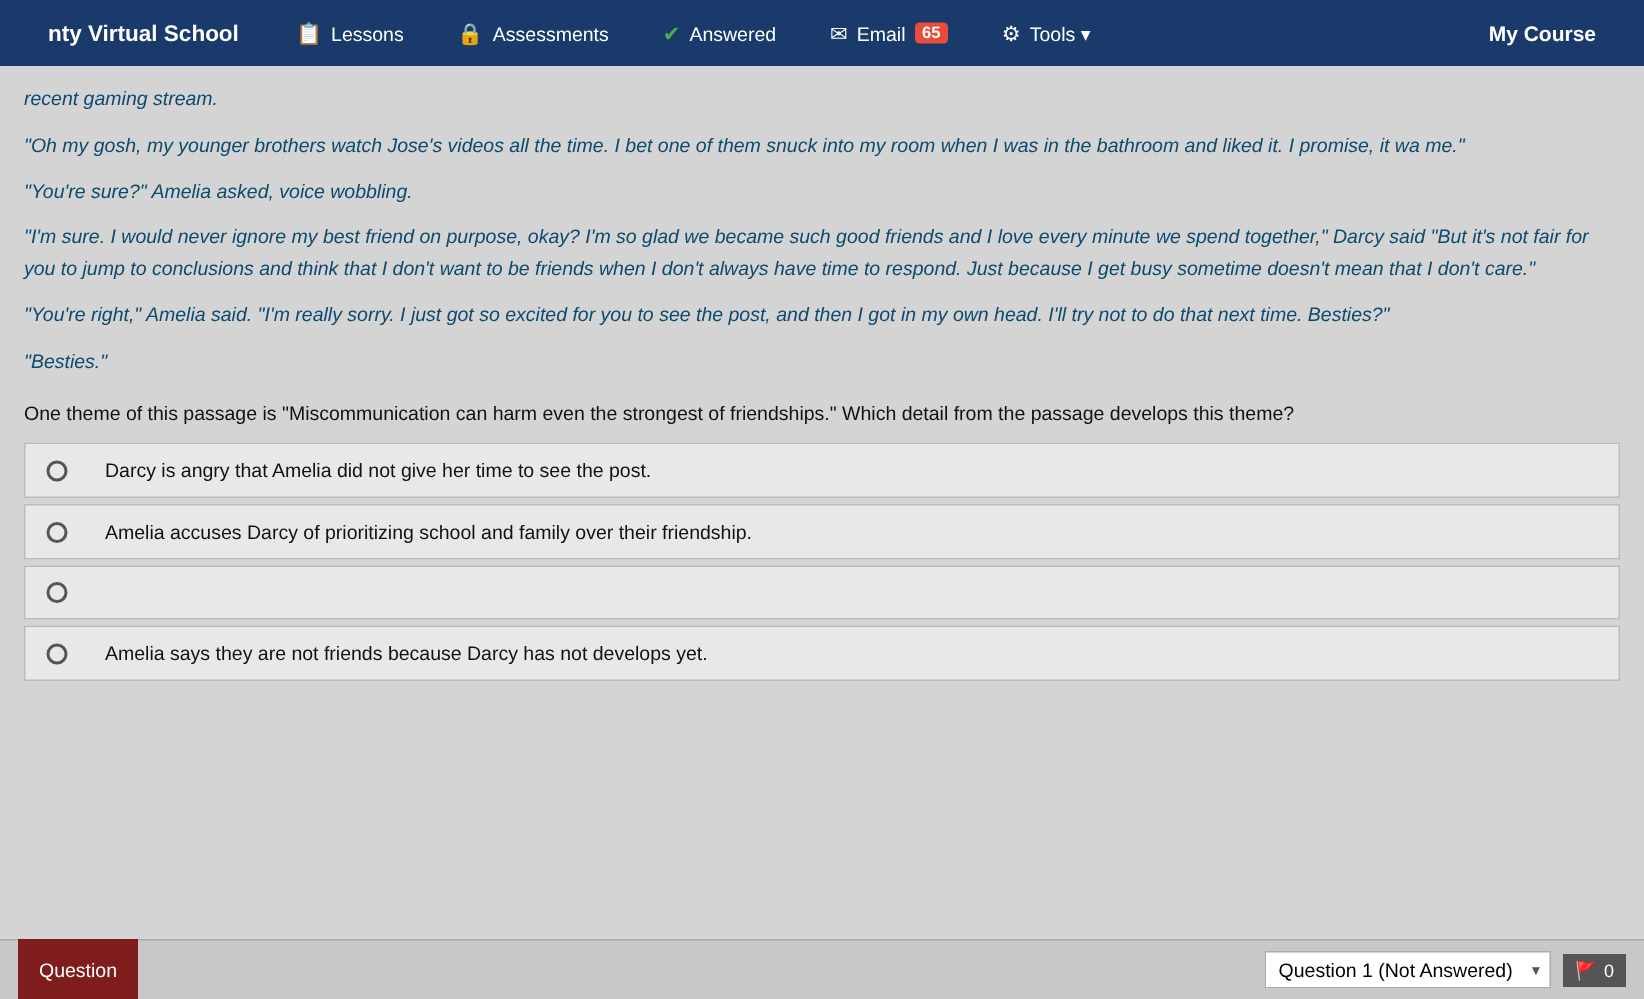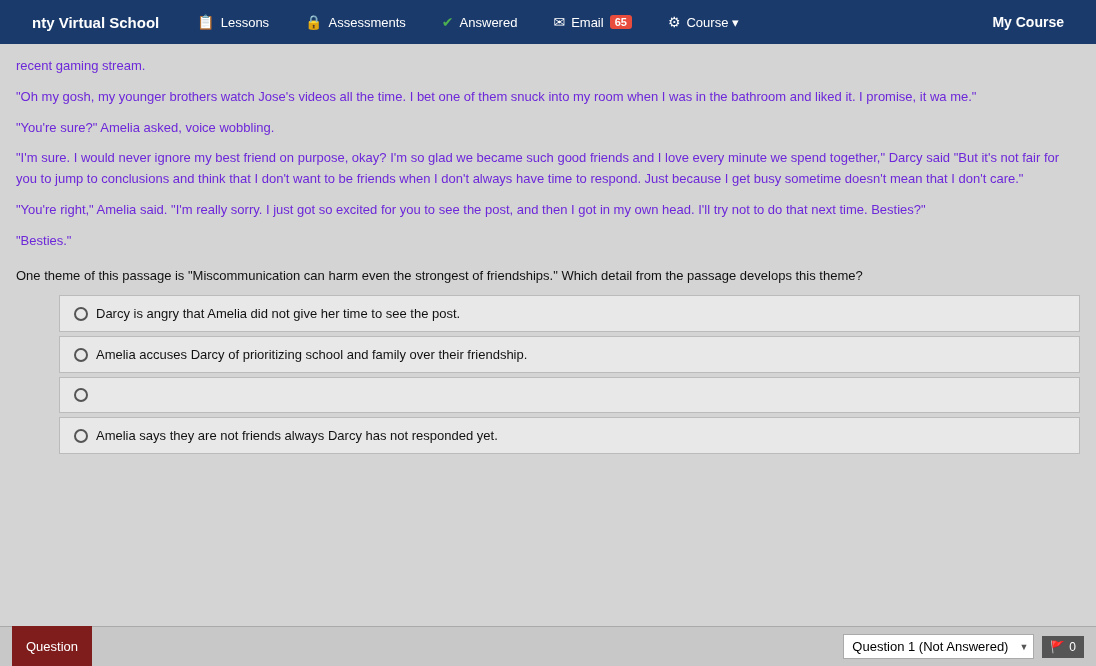--- a/index.html
+++ b/index.html
@@ -51,46 +51,46 @@
     
     .main-content {
       background: #d4d4d4;
       height: calc(666px - 44px - 40px);
       overflow-y: auto;
       padding: 12px 16px;
       position: relative;
     }
 
     .passage-text {
-      color: #6d28d9;
+      color: #0c4a6e;
+      font-style: italic;
       line-height: 1.6;
       margin-bottom: 10px;
       font-size: 13px;
     }
 
     .question-text {
       color: #111;
       font-style: normal;
       font-size: 13px;
       margin: 14px 0 10px 0;
       line-height: 1.5;
     }
 
     .answer-option {
       background: #e8e8e8;
       border: 1px solid #bbb;
       padding: 10px 14px;
       margin-bottom: 4px;
       display: flex;
       align-items: center;
-      gap: 8px;
+      gap: 25px;
       cursor: pointer;
       font-size: 13px;
       color: #111;
-      margin-left: 43px;
     }
     .radio-circle {
       width: 14px;
       height: 14px;
       border-radius: 50%;
       border: 2px solid #555;
       display: inline-block;
       flex-shrink: 0;
     }
 
@@ -178,21 +178,21 @@
   </div>
 
   <div class="nav-item">
     <span class="nav-icon">✉</span>
     <span>Email</span>
     <span class="email-badge">65</span>
   </div>
 
   <div class="nav-item">
     <span class="nav-icon">⚙</span>
-    <span>Course ▾</span>
+    <span>Tools ▾</span>
   </div>
 
   <span class="my-course">My Course</span>
 </nav>
 
 <div class="main-content">
 
   <p class="passage-text">recent gaming stream.</p>
 
   <p class="passage-text">"Oh my gosh, my younger brothers watch Jose's videos all the time. I bet one of them snuck into my room when I was in the bathroom and liked it. I promise, it wa me."</p>
@@ -216,21 +216,21 @@
     <span class="radio-circle"></span>
     <span>Amelia accuses Darcy of prioritizing school and family over their friendship.</span>
   </div>
 
   <div class="answer-option">
     <span class="radio-circle"></span>
   </div>
 
   <div class="answer-option">
     <span class="radio-circle"></span>
-    <span>Amelia says they are not friends always Darcy has not responded yet.</span>
+    <span>Amelia says they are not friends because Darcy has not develops yet.</span>
   </div>
 
 </div>
 
 <div class="bottom-bar">
   <button class="question-btn">Question</button>
 
   <div class="question-selector">
     <div class="dropdown-wrapper">
       <select class="question-dropdown">

